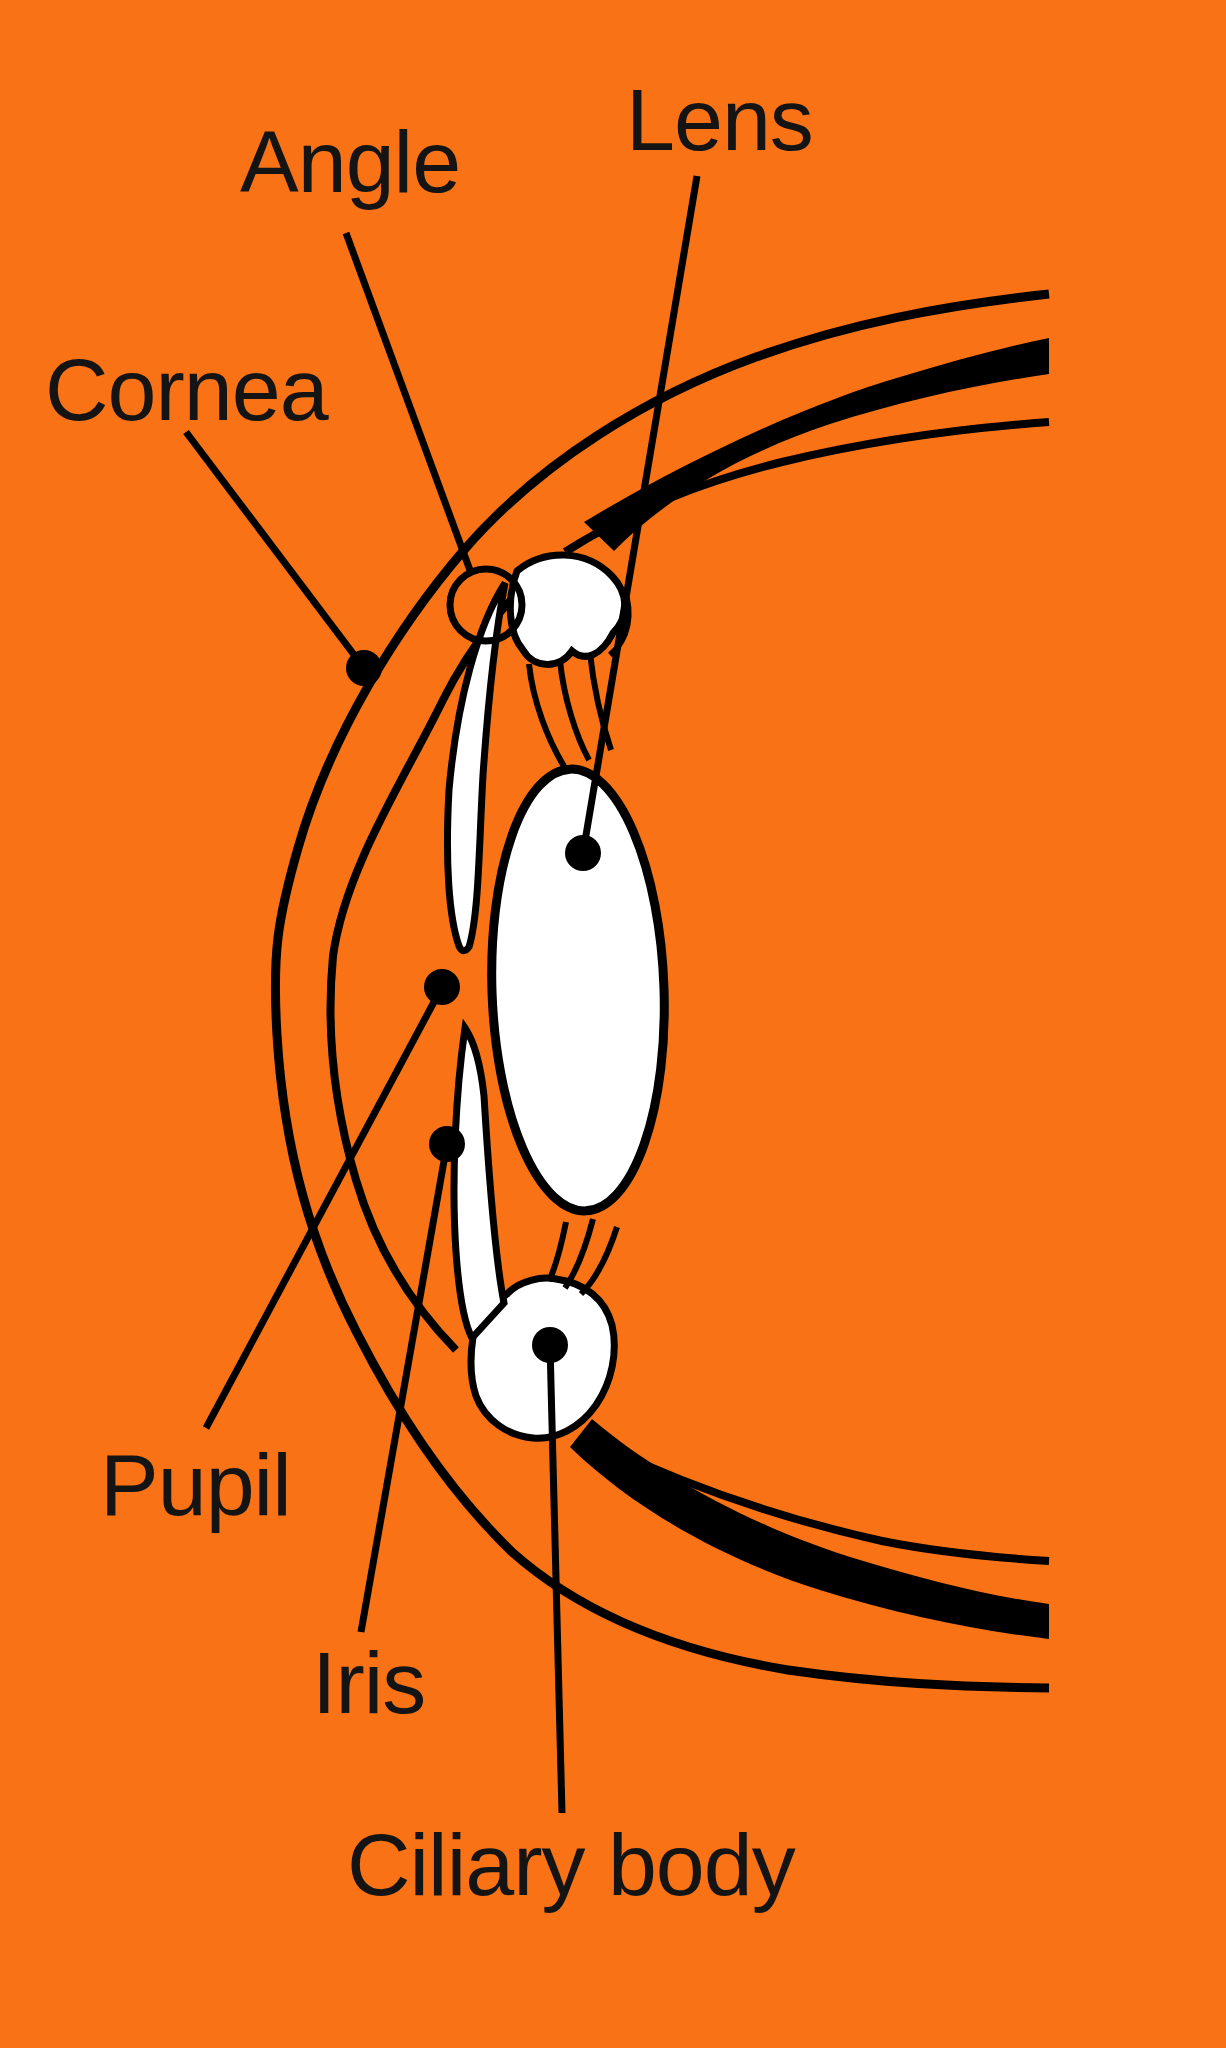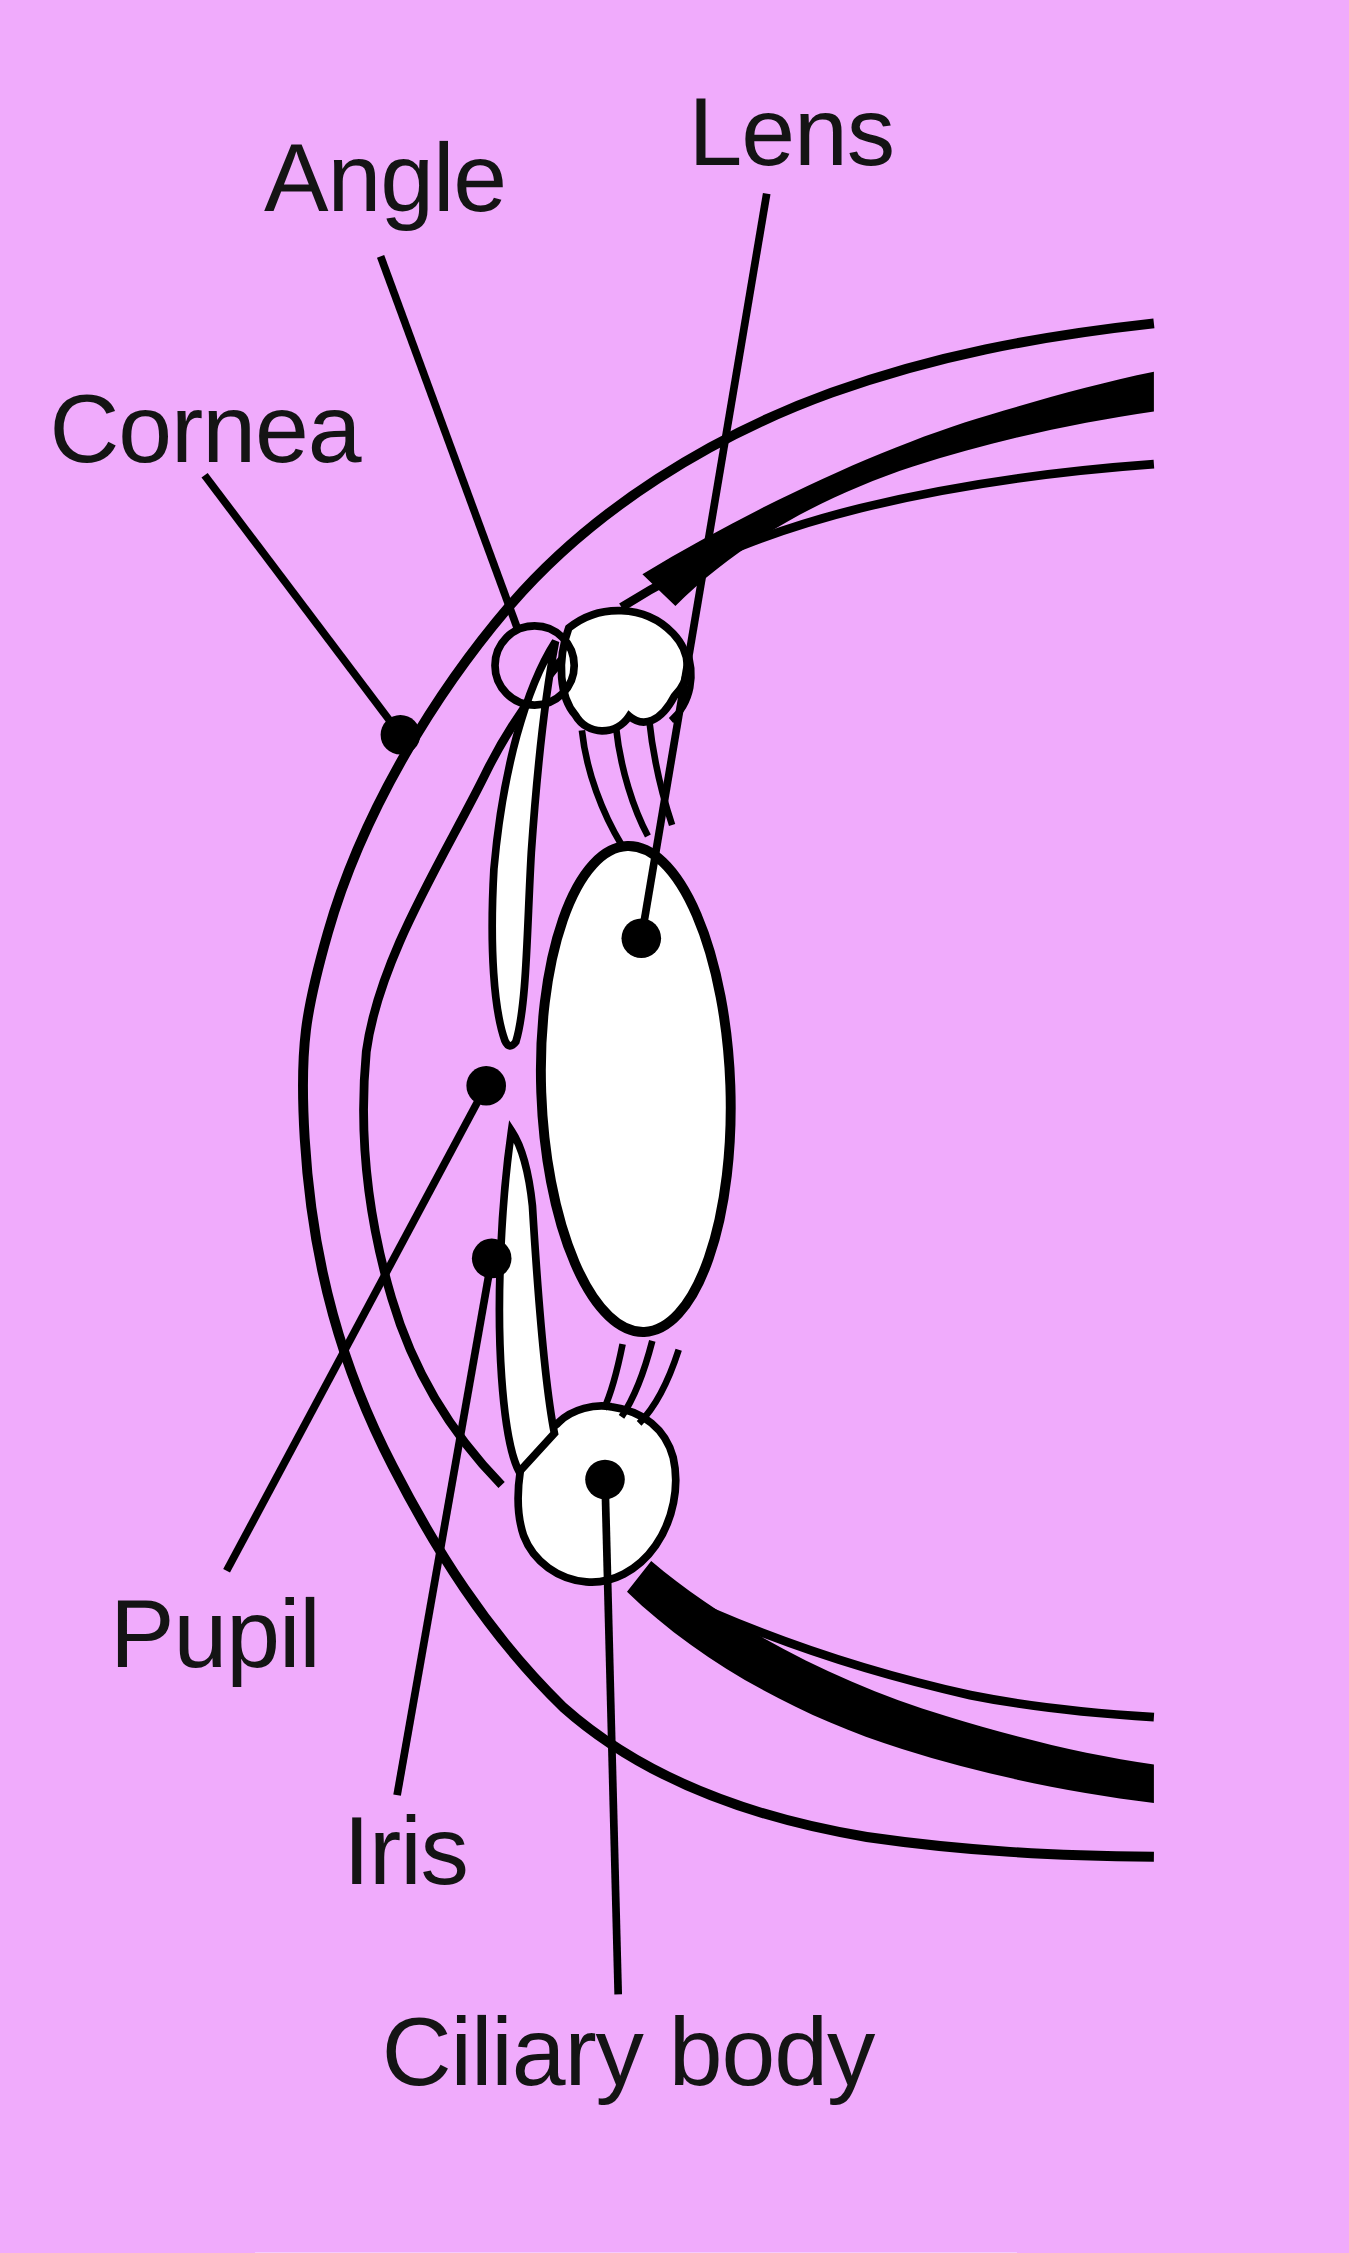--- a/index.html
+++ b/index.html
@@ -4,21 +4,21 @@
 <style>
   html, body {
     margin: 0;
     padding: 0;
     background: #ffffff;
   }
   .stage {
     position: relative;
     width: 1226px;
     height: 2048px;
-    background: #f0abfc;
+    background: #f97316;
     overflow: hidden;
   }
   svg { display: block; }
   .lbl {
     font-family: "Liberation Sans", sans-serif;
     font-size: 88px;
     fill: #141414;
     letter-spacing: -1px;
   }
   .ink-line   { stroke: #000000; fill: none; }

